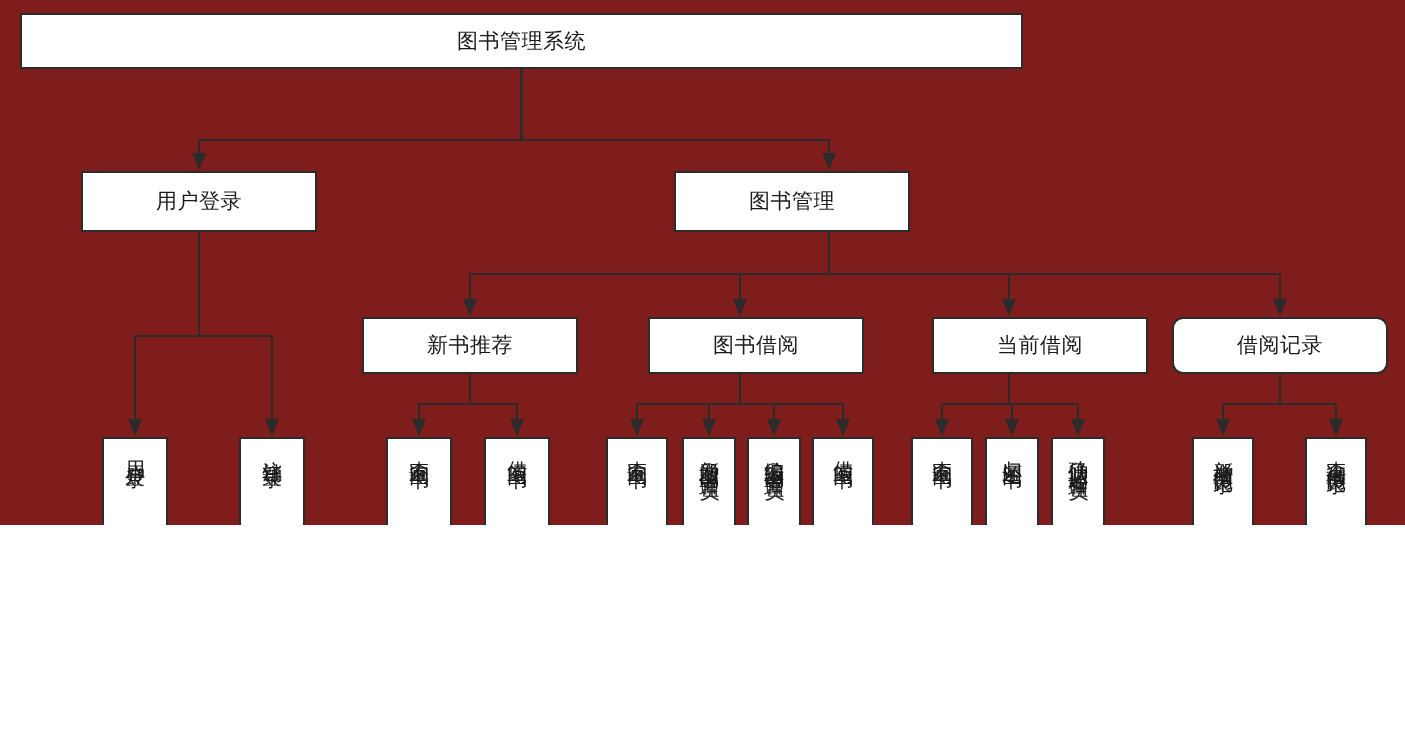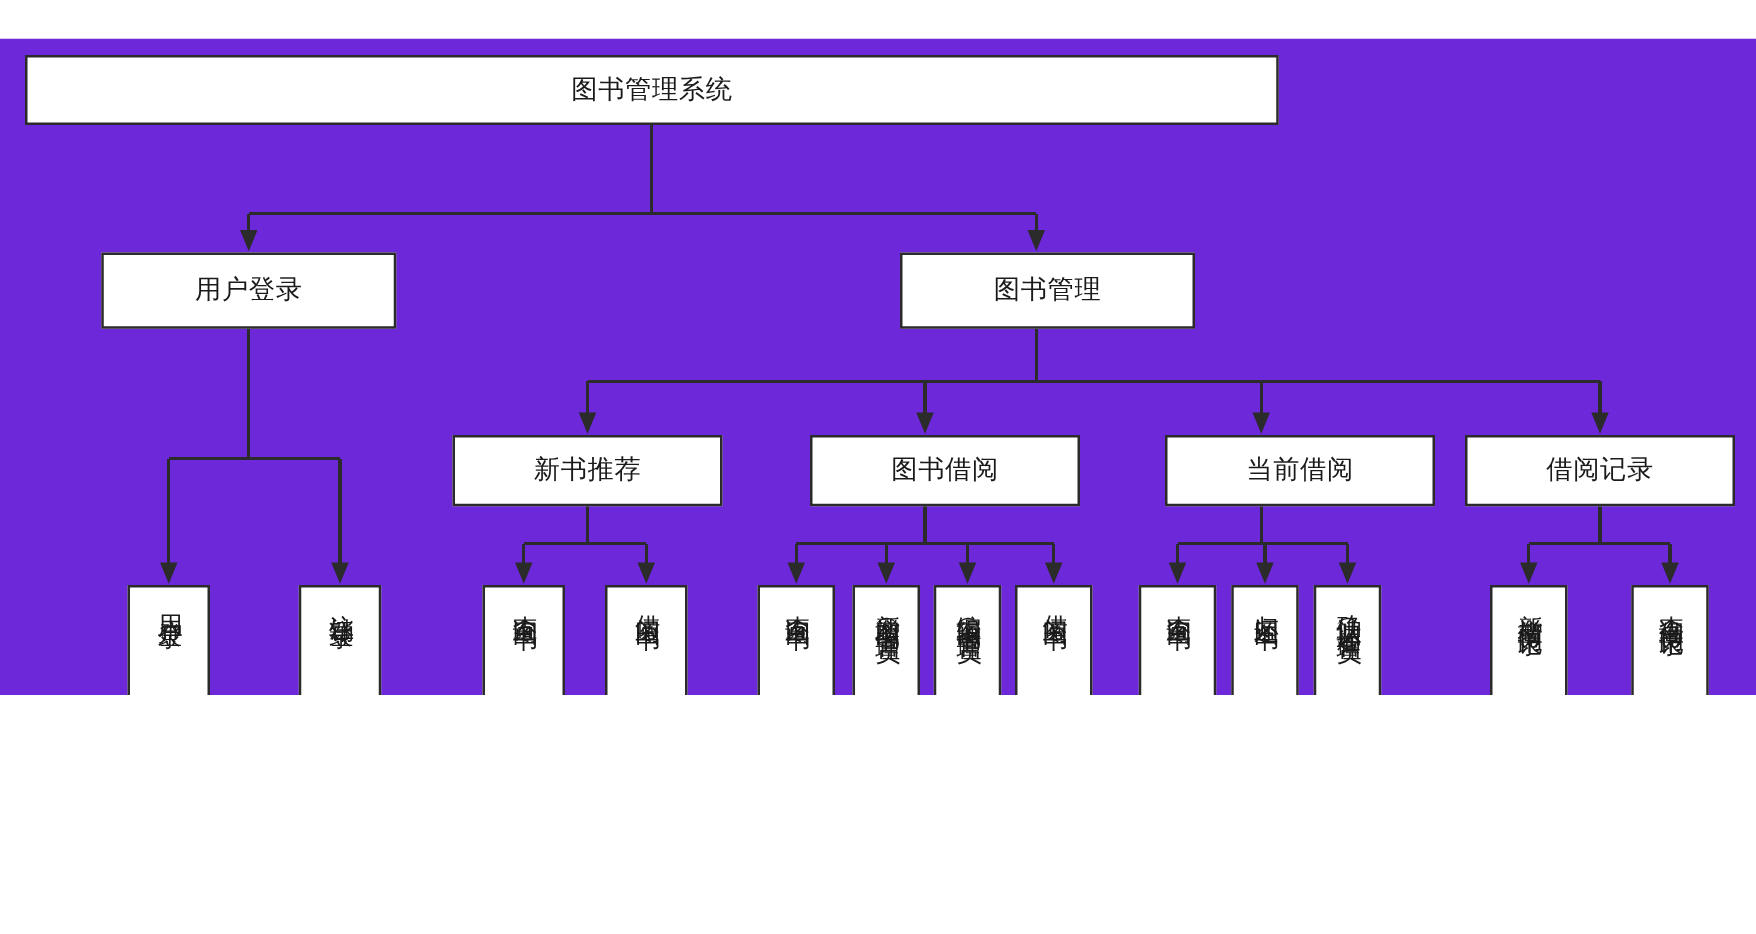--- a/index.html
+++ b/index.html
@@ -8,23 +8,22 @@
     padding: 0;
     background: #ffffff;
   }
   body {
     font-family: "Liberation Sans", "DejaVu Sans", sans-serif;
   }
   #diagram-canvas {
     position: relative;
     width: 1405px;
     height: 525px;
-    background: #6d28d9;
+    background: #7f1d1d;
     overflow: hidden;
-    margin-top: 31px;
   }
   #diagram-svg {
     position: absolute;
     left: 0;
     top: 0;
     width: 1405px;
     height: 747px;
   }
   .node-box {
     position: absolute;
@@ -125,33 +124,33 @@
       <line x1="1336" y1="404" x2="1336" y2="421" stroke="#2b2b2b" stroke-width="2.5" shape-rendering="crispEdges"></line>
       <path d="M 1329 419 L 1343 419 L 1336 436 Z" fill="#2b2b2b"></path>
     </svg>
   <div id="node-layer">
       <div class="node-box horizontal" style="left: 20px; top: 13px; width: 1003px; height: 56px;">
         <span class="node-label">图书管理系统</span>
       </div>
       <div class="node-box horizontal" style="left: 81px; top: 171px; width: 236px; height: 61px;">
         <span class="node-label">用户登录</span>
       </div>
-      <div class="node-box horizontal" style="left: 720px; top: 171px; width: 236px; height: 61px;">
+      <div class="node-box horizontal" style="left: 674px; top: 171px; width: 236px; height: 61px;">
         <span class="node-label">图书管理</span>
       </div>
       <div class="node-box horizontal" style="left: 362px; top: 317px; width: 216px; height: 57px;">
         <span class="node-label">新书推荐</span>
       </div>
       <div class="node-box horizontal" style="left: 648px; top: 317px; width: 216px; height: 57px;">
         <span class="node-label">图书借阅</span>
       </div>
       <div class="node-box horizontal" style="left: 932px; top: 317px; width: 216px; height: 57px;">
         <span class="node-label">当前借阅</span>
       </div>
-      <div class="node-box horizontal" style="left: 1172px; top: 317px; width: 216px; height: 57px;">
+      <div class="node-box horizontal" style="left: 1172px; top: 317px; width: 216px; height: 57px; border-radius: 11px;">
         <span class="node-label">借阅记录</span>
       </div>
       <div class="node-box vertical" style="left: 102px; top: 437px; width: 66px; height: 297px;">
         <span class="node-label">用户登录</span>
       </div>
       <div class="node-box vertical" style="left: 239px; top: 437px; width: 66px; height: 297px;">
         <span class="node-label">注销登录</span>
       </div>
       <div class="node-box vertical" style="left: 386px; top: 437px; width: 66px; height: 297px;">
         <span class="node-label">查询图书</span>

